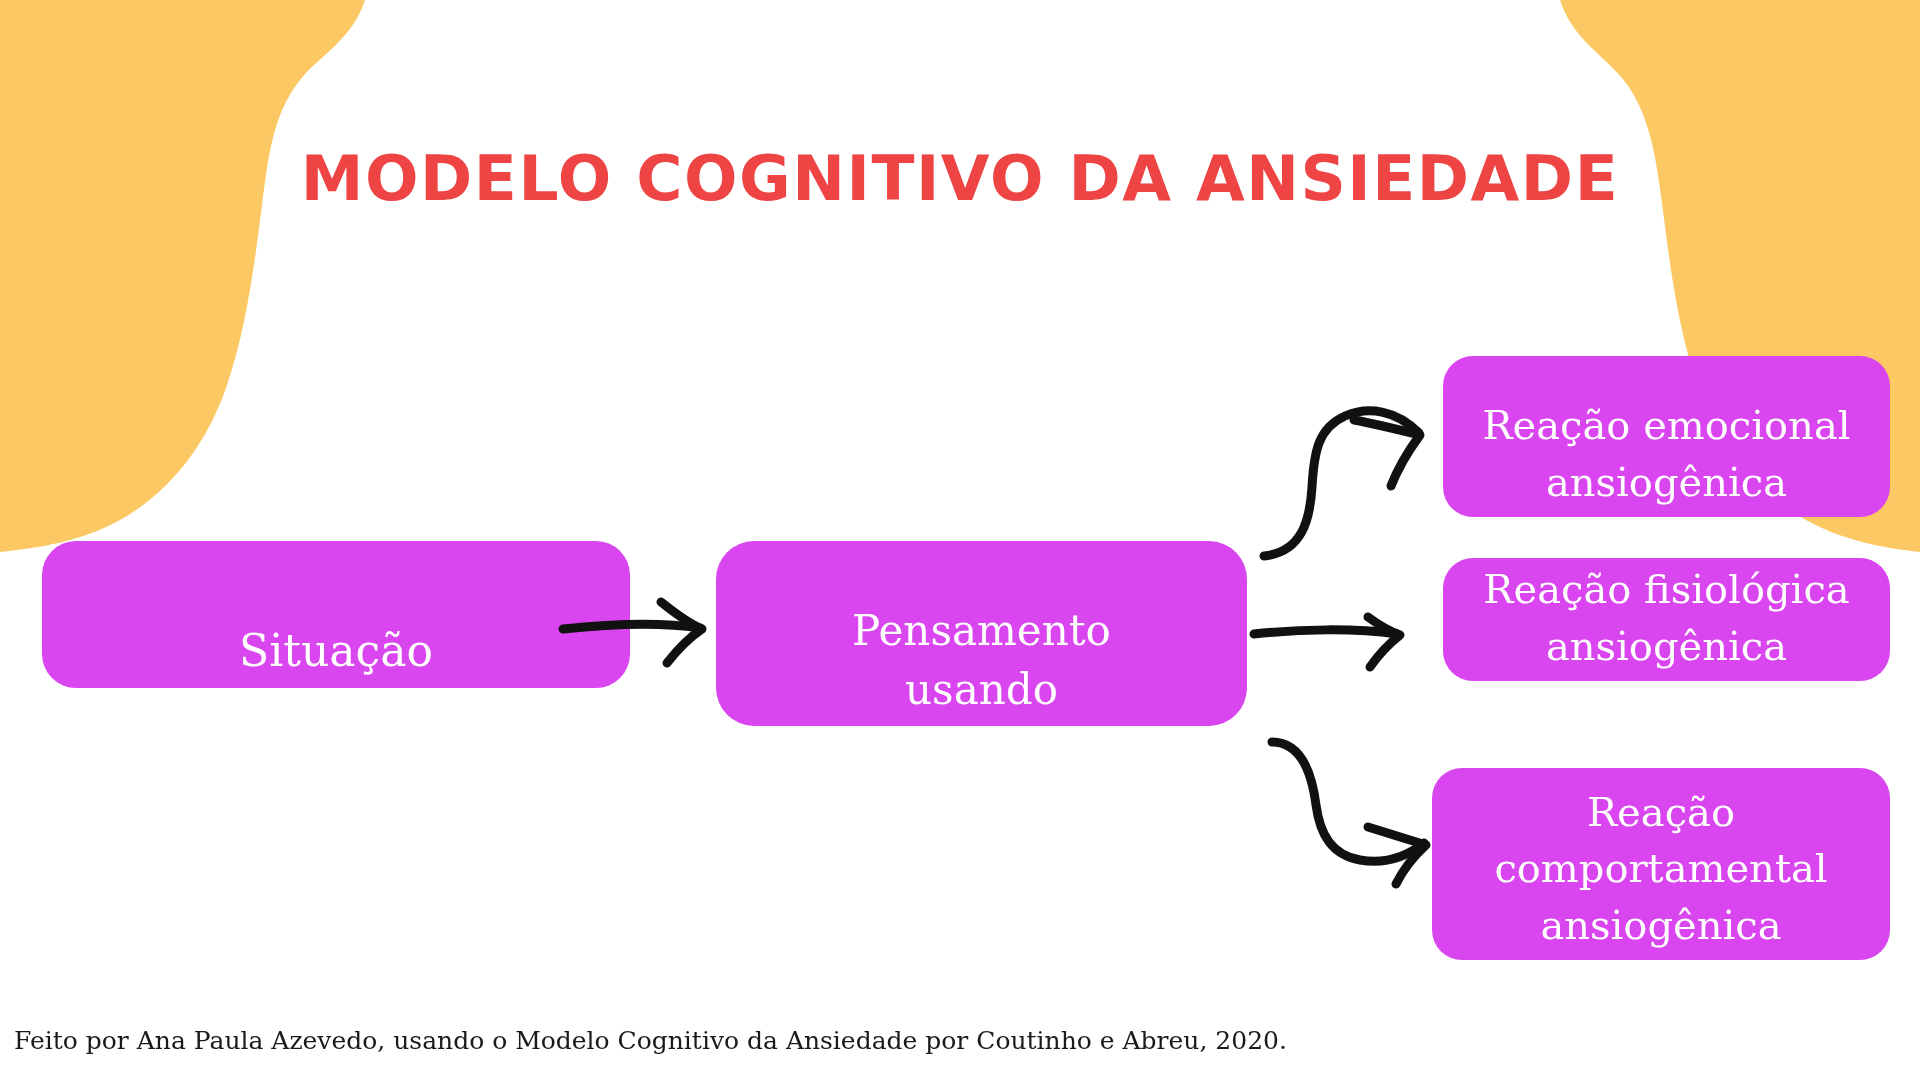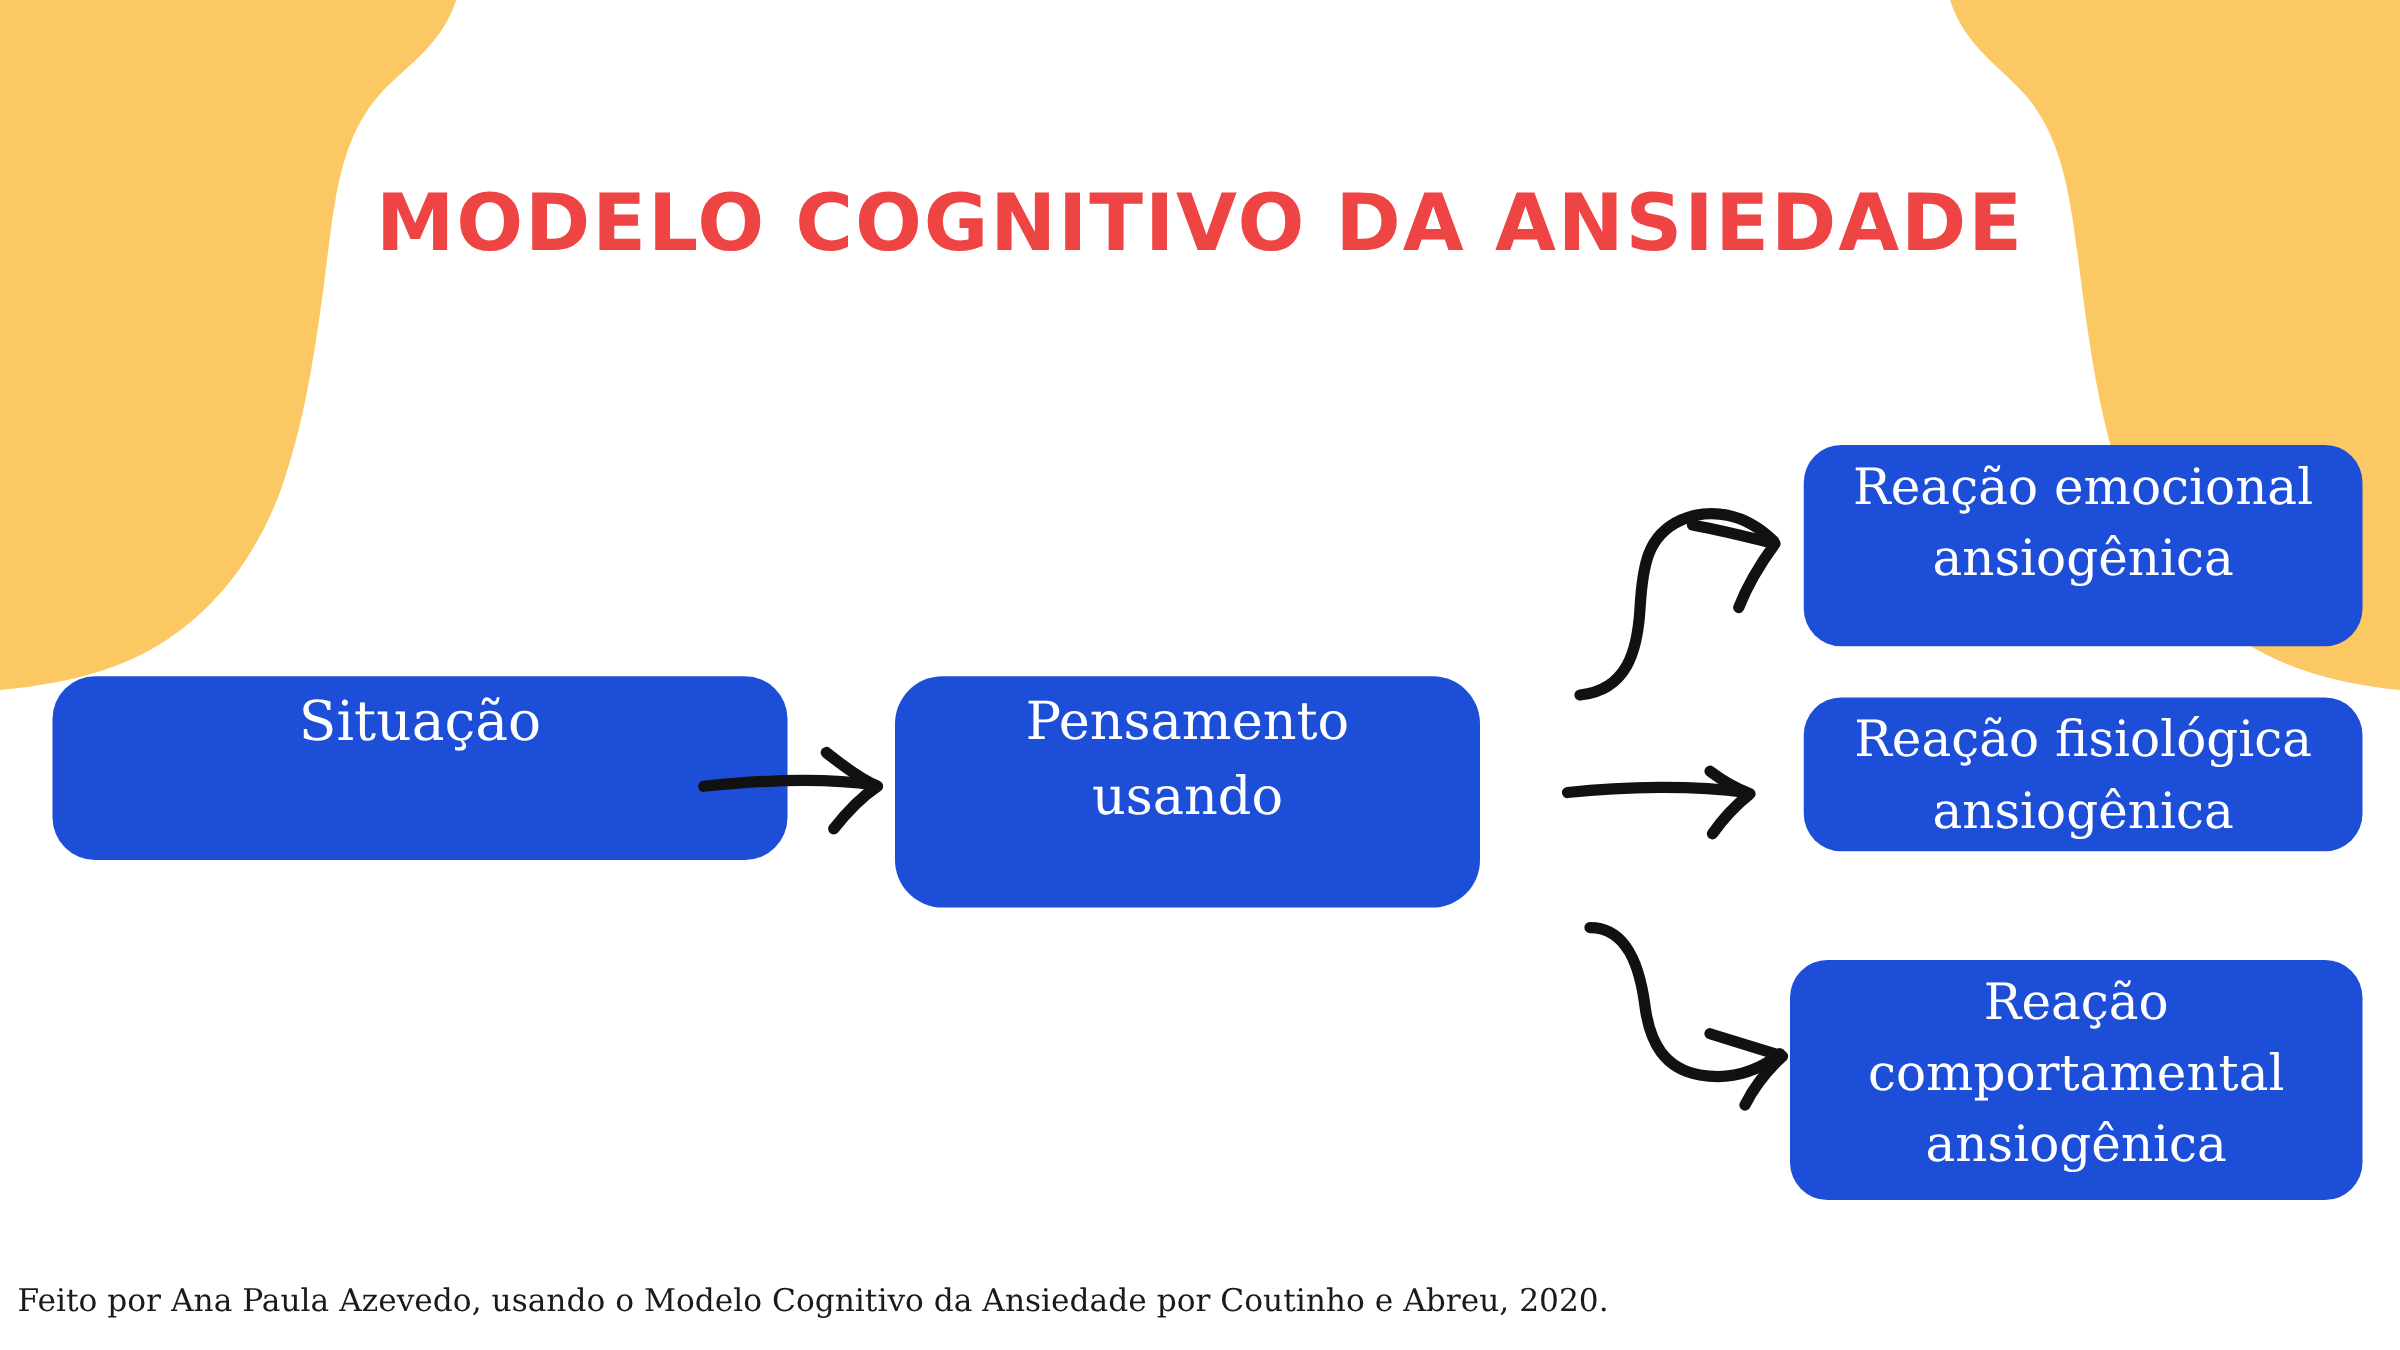--- a/index.html
+++ b/index.html
@@ -36,39 +36,39 @@
     font-size: 63px;
     letter-spacing: 1.5px;
     color: #ee4444;
     white-space: nowrap;
   }
 
   
   .flow-box {
     position: absolute;
     box-sizing: border-box;
-    background: #1d4ed8;
+    background: #d946ef;
     border-radius: 34px;
     color: #ffffff;
     font-family: "DejaVu Serif", serif;
     font-weight: normal;
     display: flex;
-    align-items: flex-start;
+    align-items: flex-end;
     justify-content: center;
     text-align: center;
     line-height: 1.42;
     padding: 6px 18px;
   }
 
   #box-situacao {
     left: 42px;  top: 541px;  width: 588px;  height: 147px;
     font-size: 44px;
   }
   #box-pensamento {
-    left: 716px; top: 541px;  width: 468px;  height: 185px;
+    left: 716px; top: 541px;  width: 531px;  height: 185px;
     font-size: 42px;
     border-radius: 38px;
   }
   #box-emocional {
     left: 1443px; top: 356px; width: 447px;  height: 161px;
     font-size: 40px;
     border-radius: 30px;
   }
   #box-fisiologica {
     left: 1443px; top: 558px; width: 447px;  height: 123px;

